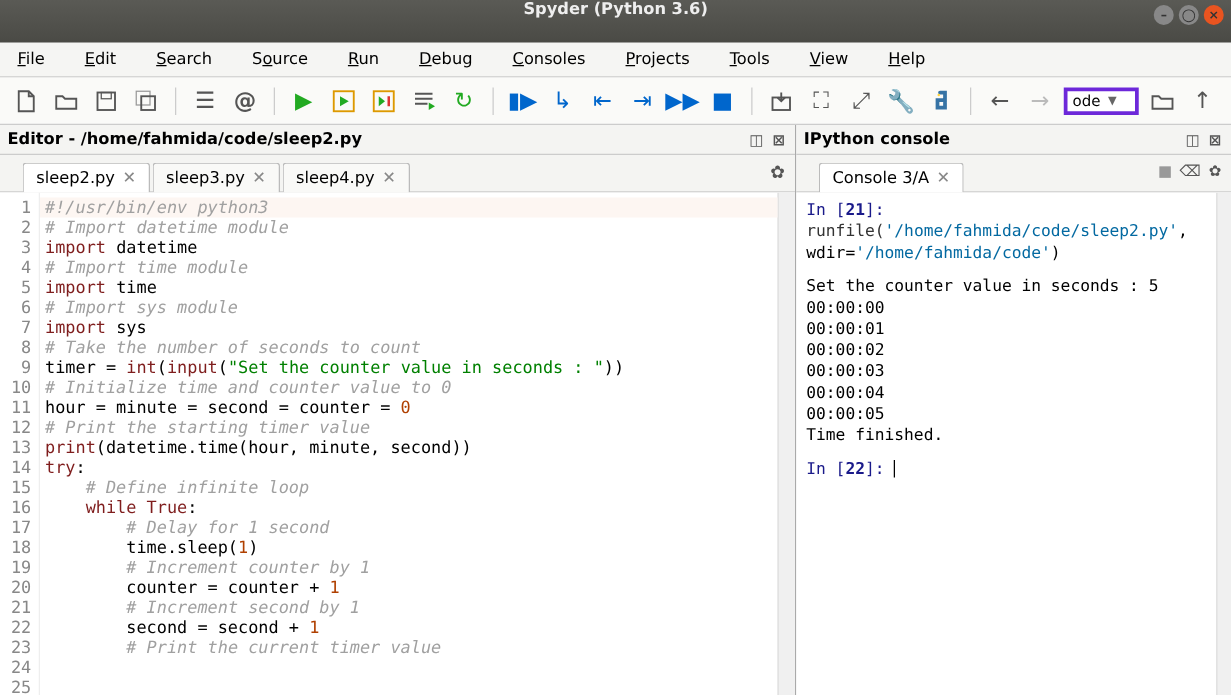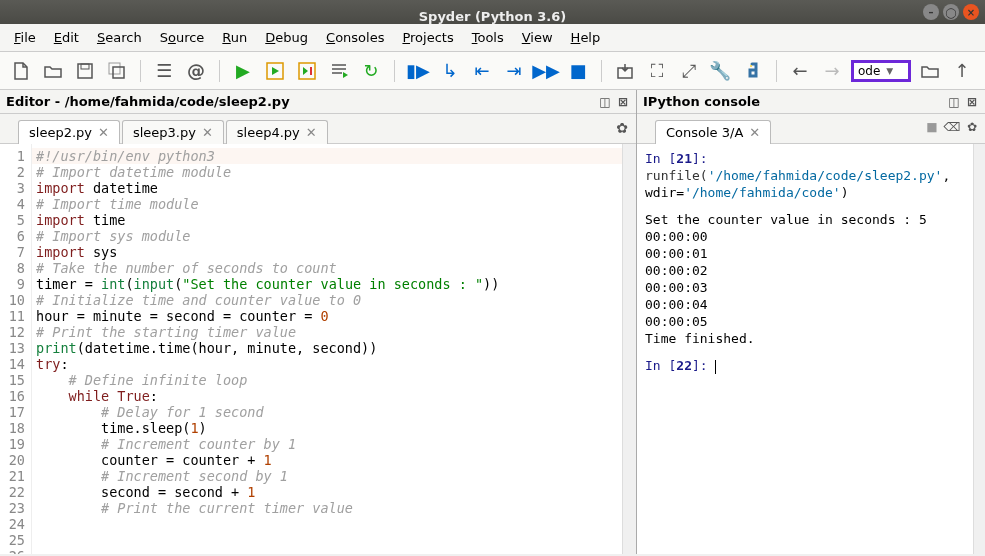--- a/index.html
+++ b/index.html
@@ -1,28 +1,28 @@
 <!DOCTYPE html>
 <html><head>
 <meta charset="utf-8">
 <style>
 * { margin: 0; padding: 0; box-sizing: border-box; }
 body { font-family: "DejaVu Sans", "Liberation Sans", sans-serif; font-size: 13px; background: #f0f0f0; width: 985px; height: 556px; overflow: hidden; }
 .mono { font-family: "DejaVu Sans Mono", "Liberation Mono", Consolas, monospace; }
 
 
-.titlebar { height: 24px; background: linear-gradient(#5a5a55,#4a4a45); color: #eee; display: flex; align-items: flex-end; justify-content: center; position: relative; font-size: 13px; font-weight: bold; }
+.titlebar { height: 34px; background: linear-gradient(#5a5a55,#4a4a45); color: #eee; display: flex; align-items: flex-start; justify-content: center; position: relative; font-size: 13px; font-weight: bold; }
 .titlebar .winbtns { position: absolute; right: 6px; top: 4px; display: flex; gap: 4px; }
 .winbtn { width: 16px; height: 16px; border-radius: 8px; display: flex; align-items: center; justify-content: center; font-size: 10px; color: #333; }
 .wb-min { background: #888; }
 .wb-max { background: #888; }
 .wb-close { background: #e95420; }
 
 
-.menubar { height: 28px; background: #f5f5f3; border-bottom: 1px solid #ccc; display: flex; align-items: center; padding: 0 6px; gap: 2px; }
+.menubar { height: 28px; background: #f5f5f3; border-bottom: 1px solid #ccc; display: flex; align-items: center; padding: 0 6px; gap: 16px; }
 .menuitem { padding: 4px 8px; cursor: pointer; }
 .menuitem u { text-decoration: underline; }
 
 
 .toolbar { height: 38px; background: #fafaf8; border-bottom: 1px solid #ccc; display: flex; align-items: center; padding: 0 8px; gap: 6px; }
 .tbtn { width: 26px; height: 26px; display: flex; align-items: center; justify-content: center; color: #555; font-size: 18px; cursor: pointer; }
 .tsep { width: 1px; height: 22px; background: #ccc; margin: 0 4px; }
 .tbox { border: 3px solid #6d28d9; background: #fff; height: 22px; display: flex; align-items: center; padding: 0 4px; font-size: 12px; }
 .tboxsel { width: 60px; }
 .tbox .arrow { margin-left: 6px; font-size: 9px; color: #666; }
@@ -48,21 +48,21 @@
 
 .editor { flex: 1; display: flex; background: #fff; overflow: hidden; position: relative; font-size: 13.5px; }
 .gutter { width: 32px; background: #fff; text-align: right; color: #888; padding: 4px 6px 0 0; line-height: 16px; border-right: 1px solid #eee; }
 .code { flex: 1; padding: 4px 0 0 4px; line-height: 16px; white-space: pre; overflow: hidden; }
 .hl-line { position: absolute; left: 0; right: 14px; top: 4px; height: 16px; background: #fdf6f2; z-index: 0; }
 .code, .gutter { z-index: 1; }
 .editor .vscroll { width: 14px; background: #f0f0f0; border-left: 1px solid #ddd; }
 
 .c-comment { color: #a0a0a0; font-style: italic; }
 .c-kw { color: #7f1d1d; }
-.c-builtin { color: #15803d; }
+.c-builtin { color: #7f1d1d; }
 .c-str { color: #008000; }
 .c-num { color: #b04000; }
 
 
 .console { flex: 1; background: #fff; padding: 6px 8px; font-size: 13px; line-height: 17px; overflow: hidden; position: relative; }
 .console .vscroll { position: absolute; right: 0; top: 0; bottom: 0; width: 12px; background: #f0f0f0; border-left: 1px solid #ddd; }
 .con-prompt { color: #1a1a8a; }
 .con-num { color: #1a1a8a; font-weight: bold; }
 .con-func { color: #333; }
 .con-green { color: #0369a1; }

